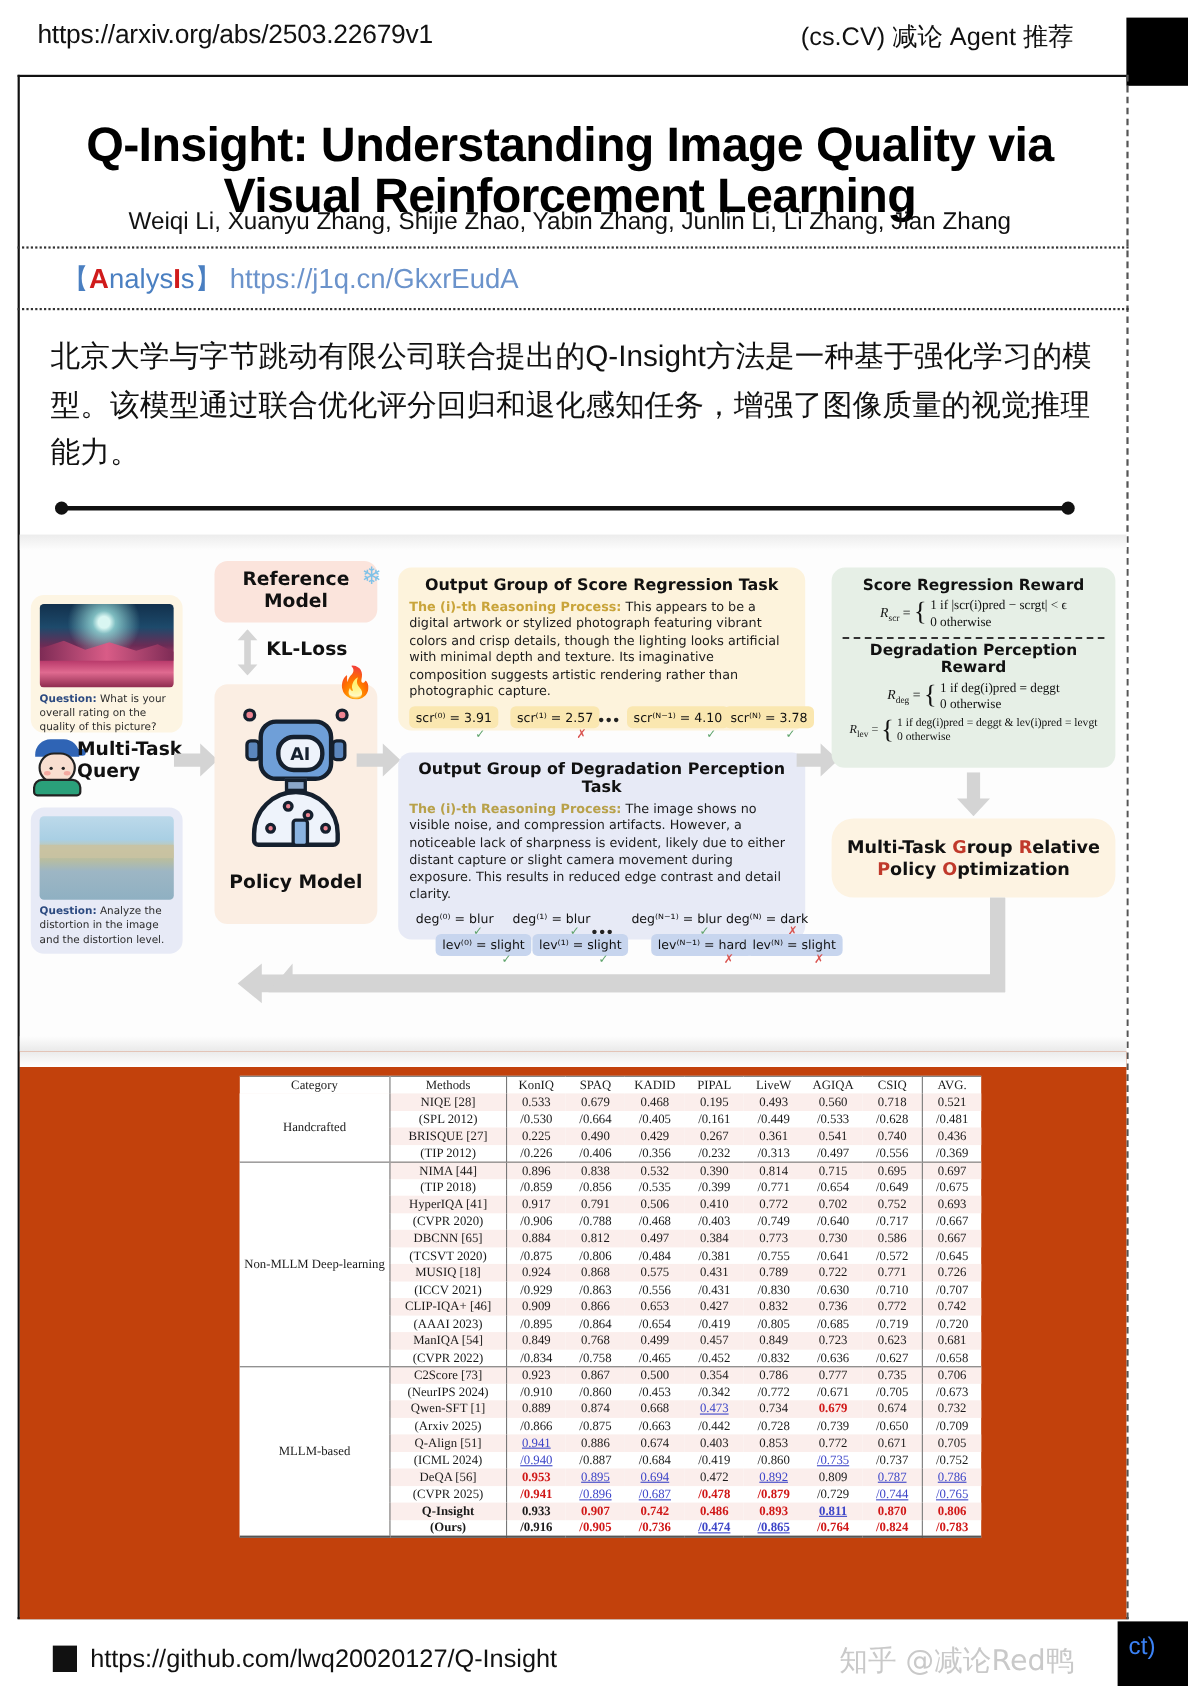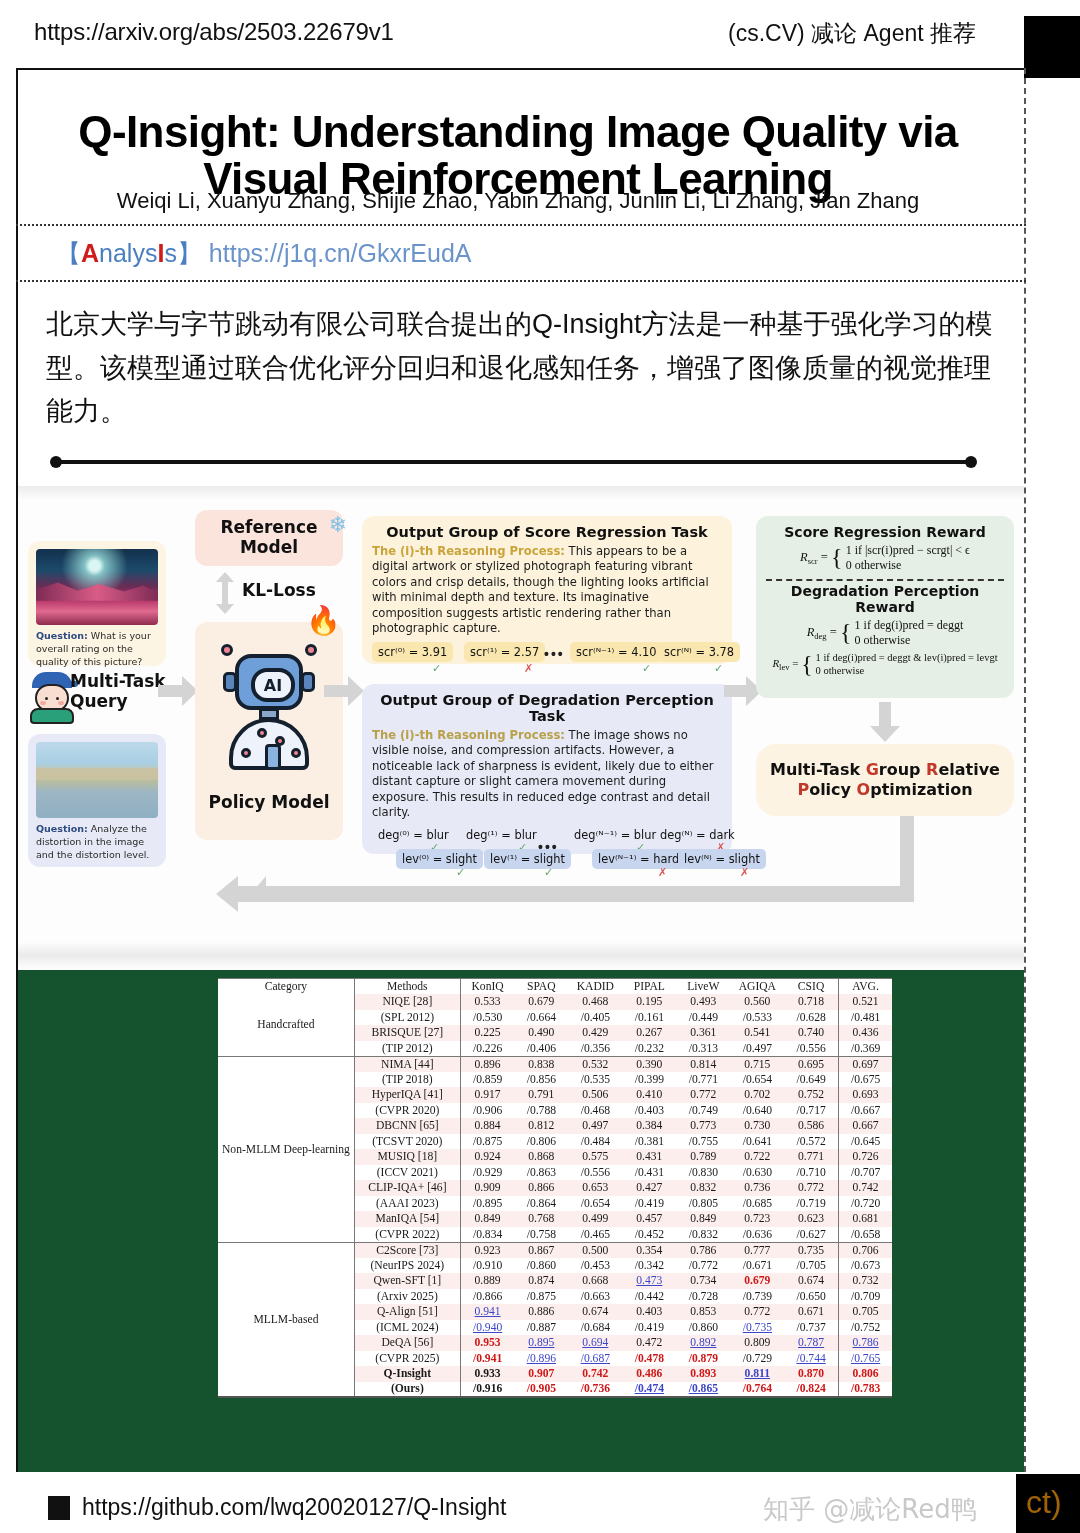--- a/index.html
+++ b/index.html
@@ -287,21 +287,21 @@
     background:#fdf3e2; border-radius:20px;
     display:flex; align-items:center; justify-content:center; text-align:center;
     font-size:16px; font-weight:bold; color:#111; line-height:1.25;
     font-family:"DejaVu Sans", sans-serif;
   }
   .mtgrpo .r{ color:#c0392b; }
 
   
   .table-band{
     position:absolute; left:10px; top:948px; width:1006px; height:516px;
-    background:#14532d;
+    background:#c2410c;
   }
   .tbl-shade{
     position:absolute; left:0; top:0; width:100%; height:14px;
     background:linear-gradient(#ebebeb,#ffffff);
   }
   table.res{
     position:absolute; left:200px; top:22px;
     border-collapse:collapse;
     font-family:"Liberation Serif", serif;
     font-size:11.6px; color:#1a1a1a;
@@ -333,21 +333,21 @@
   }
   .gh-url{
     position:absolute; left:74px; top:20px; font-size:23px; color:#111;
   }
   .watermark{
     position:absolute; left:755px; top:18px; width:260px; height:34px;
     color:#c9c9c9; font-size:26px; white-space:nowrap; overflow:hidden;
     font-family:"DejaVu Sans", sans-serif;
   }
   .wm-ct{
-    position:absolute; left:1018px; top:10px; font-size:32px; color:#a16207; z-index:3;
+    position:absolute; left:1018px; top:10px; font-size:22px; color:#3b82f6; z-index:3;
   }
   .footer-black{
     position:absolute; left:1008px; top:0; width:72px; height:67px; background:#000;
   }
 </style>
 </head>
 <body>
 
 <div class="page-frame">
 

